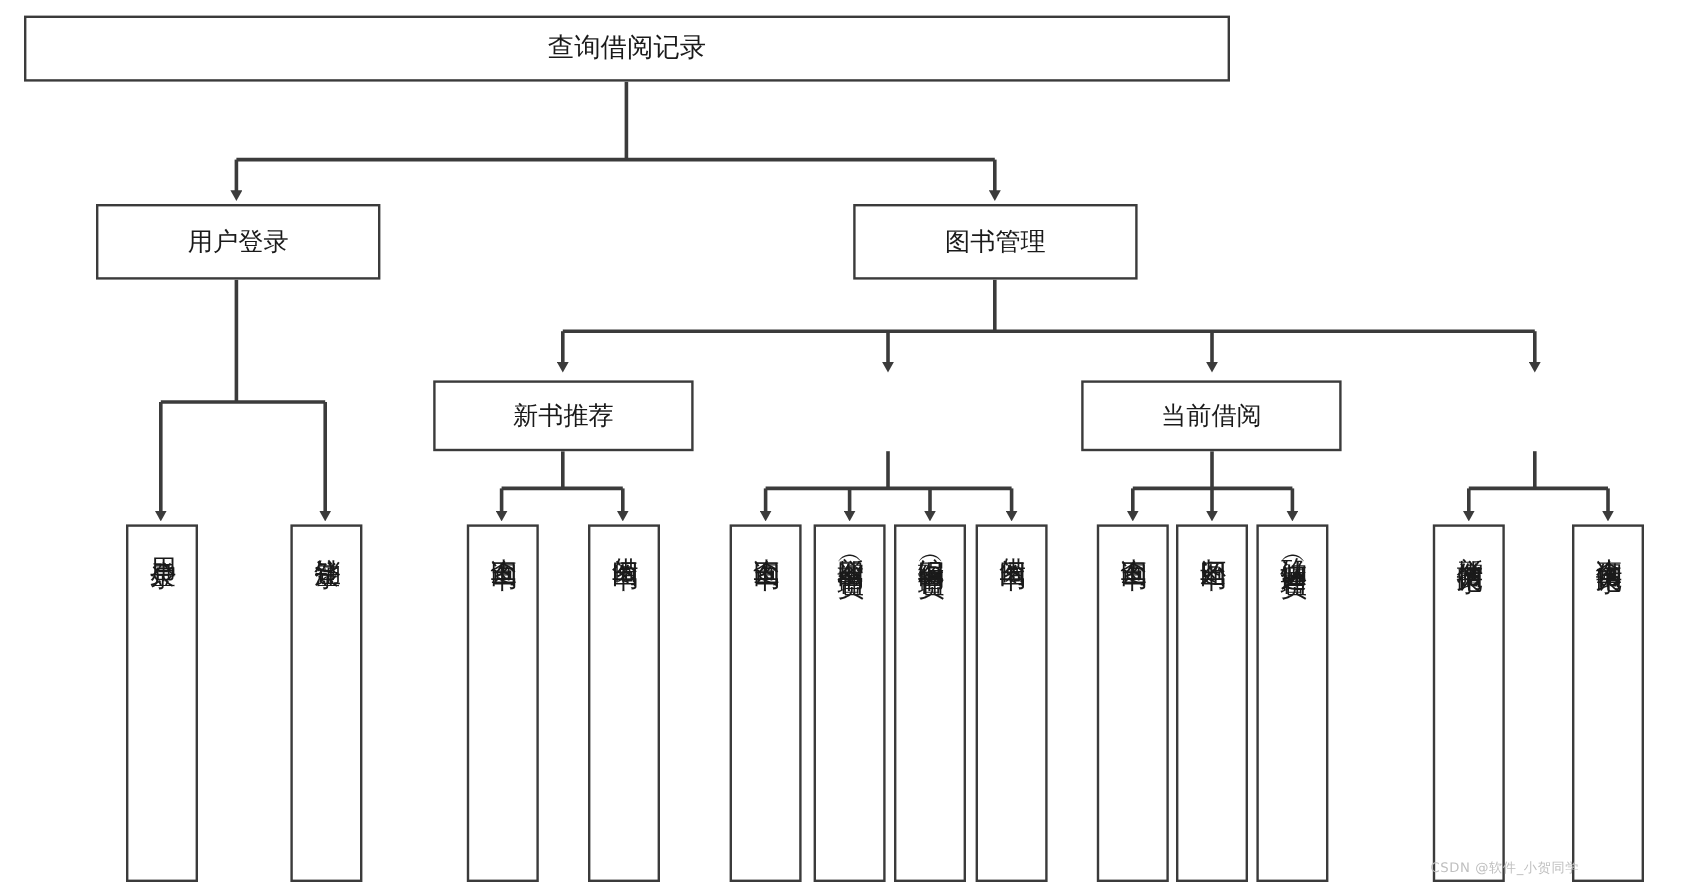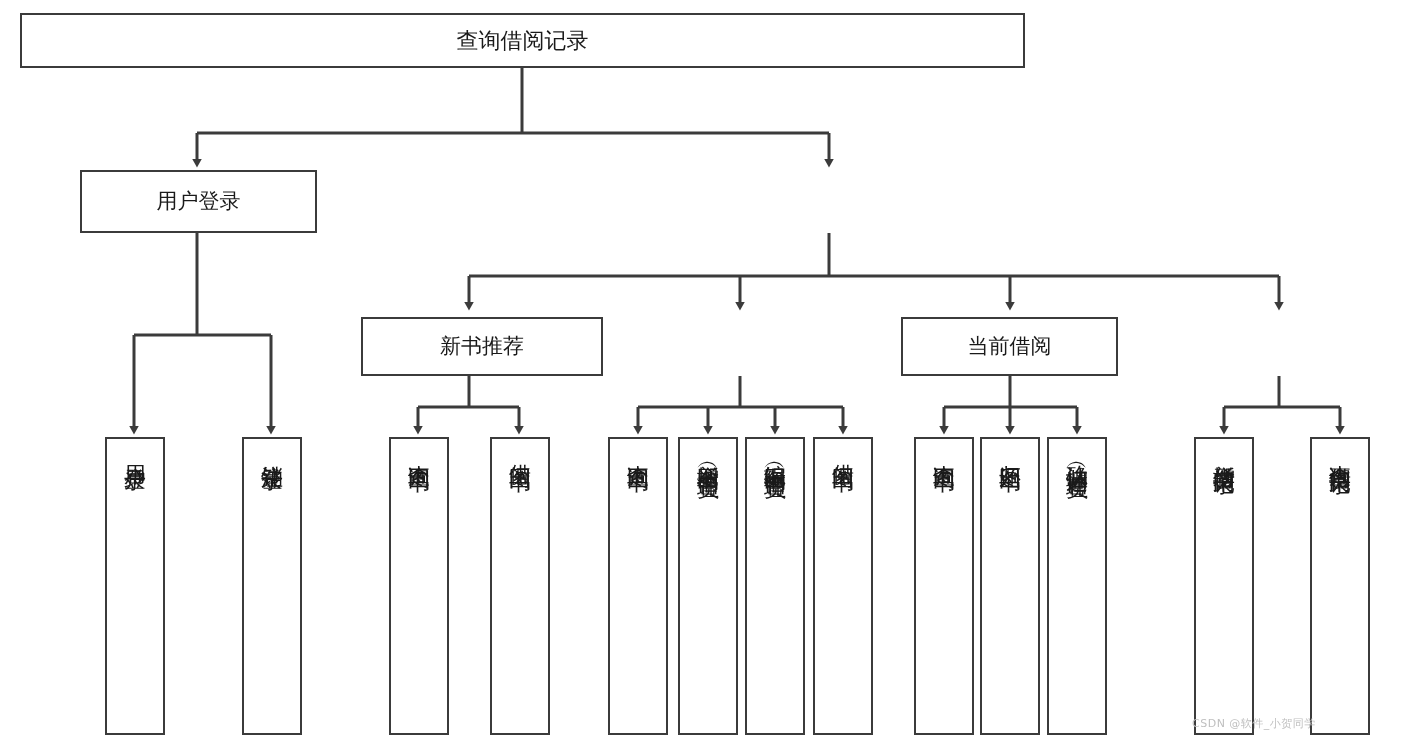--- a/index.html
+++ b/index.html
@@ -123,22 +123,25 @@
     </g>
   </svg>
 
   <div class="node horiz" id="root-node" style="left:20px; top:13px; width:1005px; height:55px;">
     <span class="label">查询借阅记录</span>
   </div>
 
   <div class="node horiz" style="left:80px; top:170px; width:237px; height:63px;">
     <span class="label">用户登录</span>
   </div>
+  <div class="node horiz" style="left:711px; top:170px; width:237px; height:63px;">
+    <span class="label">图书管理</span>
+  </div>
 
-  <div class="node horiz" style="left:361px; top:317px; width:242px; height:59px;">
+  <div class="node horiz" style="left:361px; top:317px; width:217px; height:59px;">
     <span class="label">新书推荐</span>
   </div>
   <div class="node horiz" style="left:901px; top:317px; width:217px; height:59px;">
     <span class="label">当前借阅</span>
   </div>
 
   <div class="node vert" style="left:105px; top:437px; width:60px; height:298px;">
     <span class="label">用户登录</span>
   </div>
   <div class="node vert" style="left:242px; top:437px; width:60px; height:298px;">

